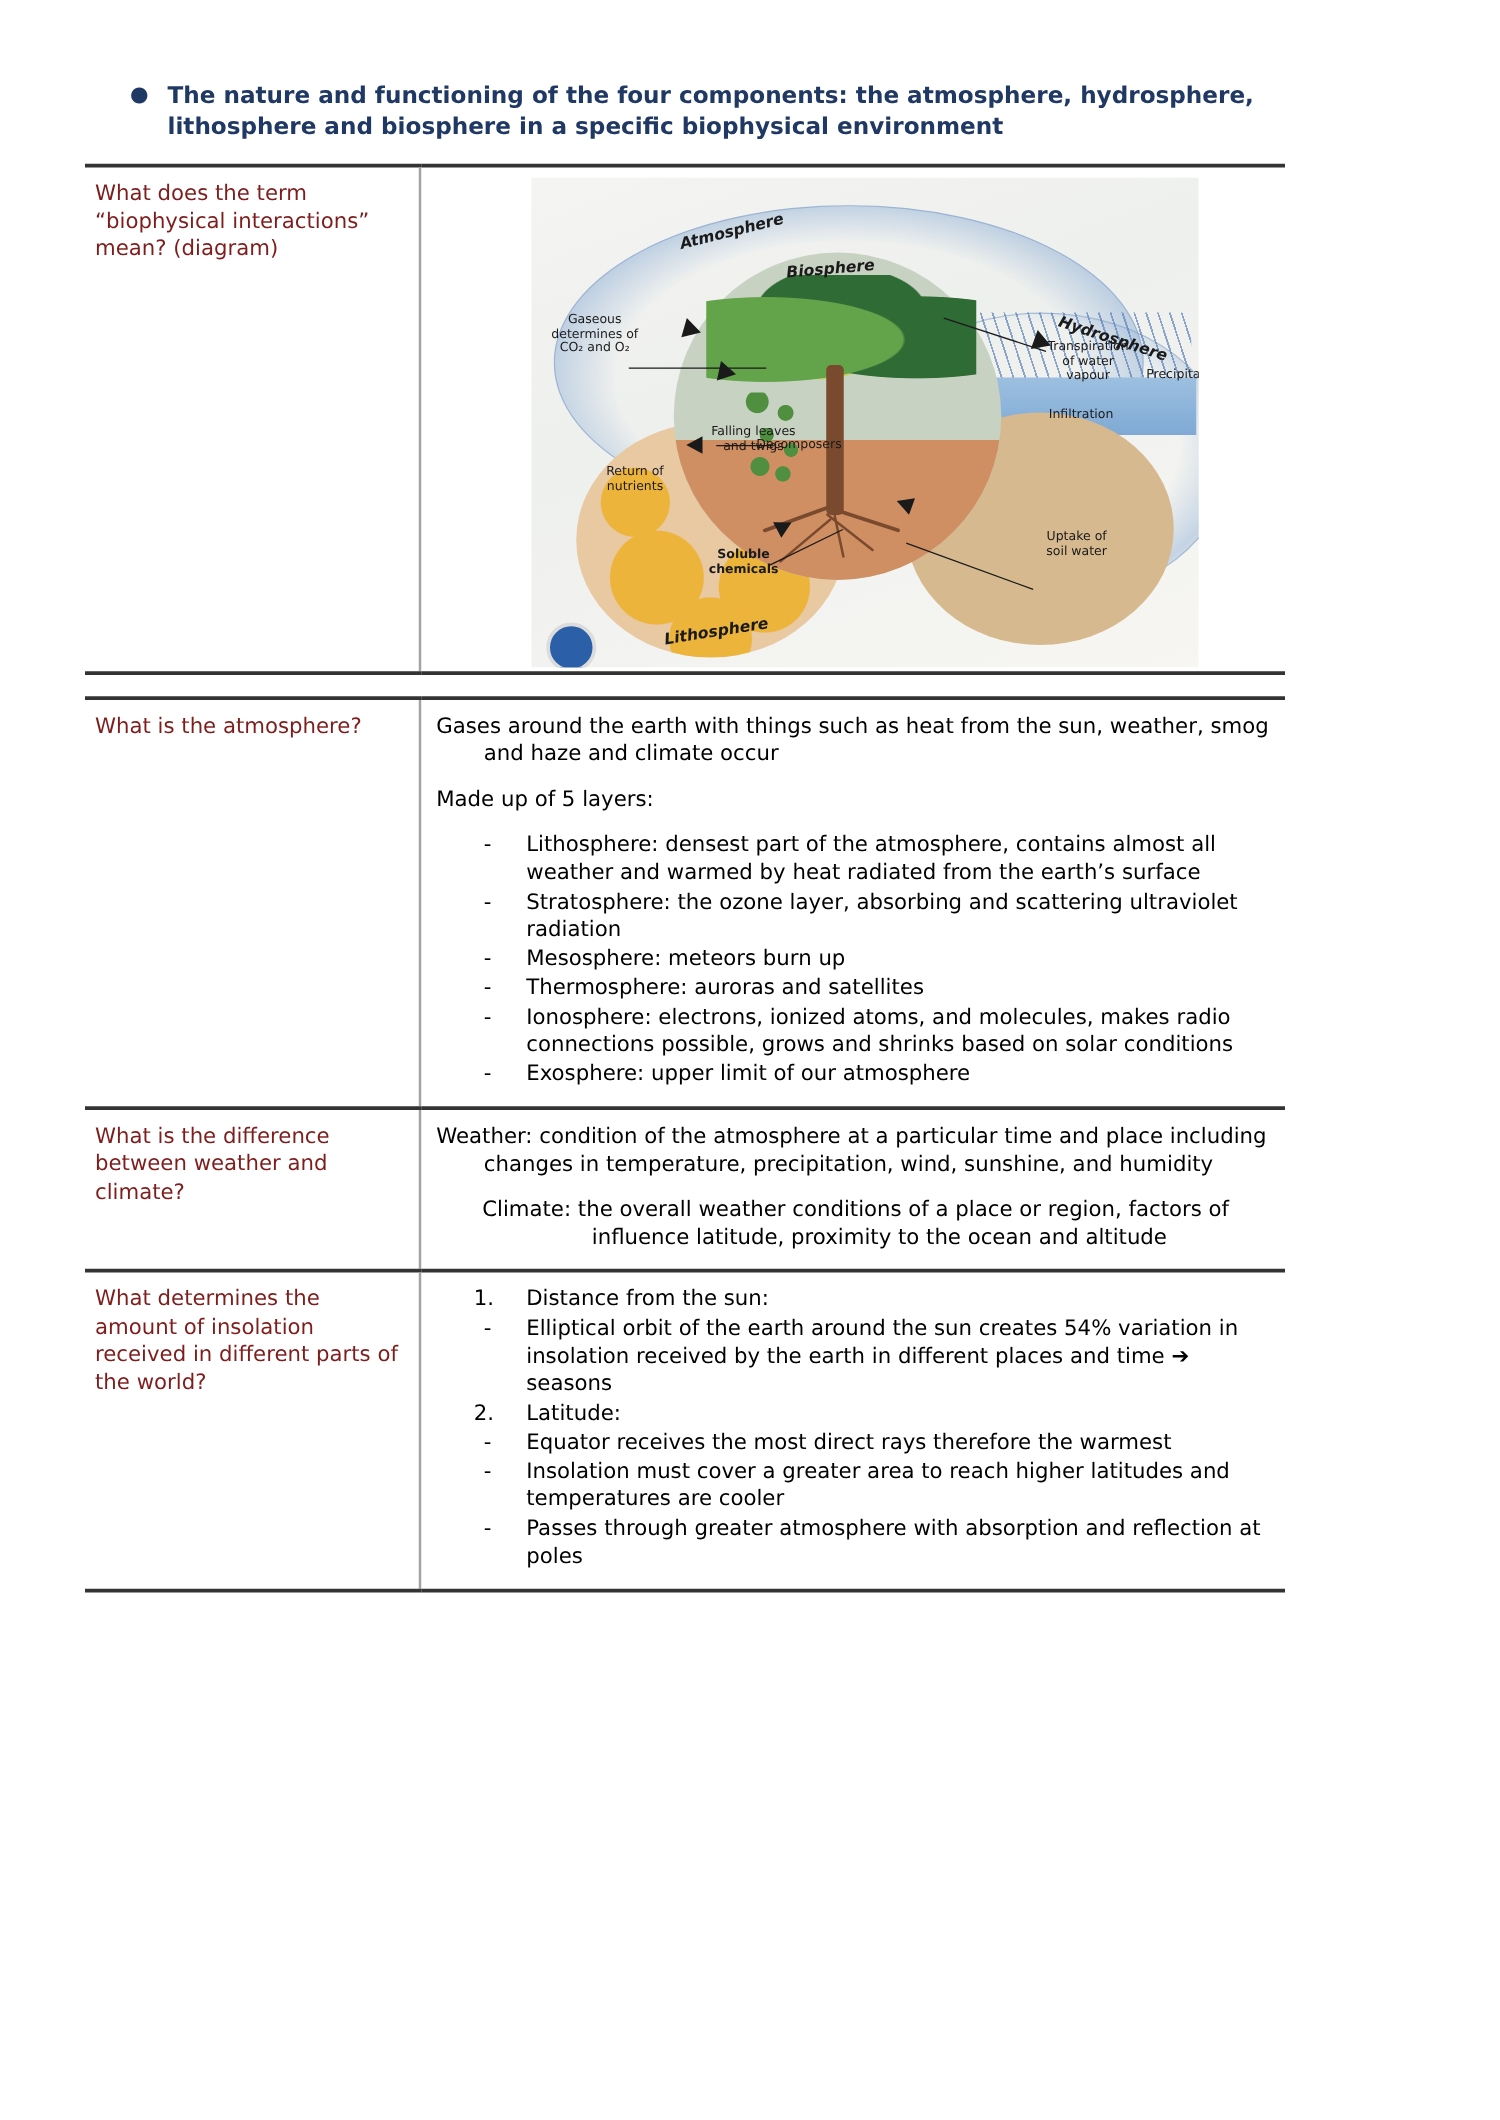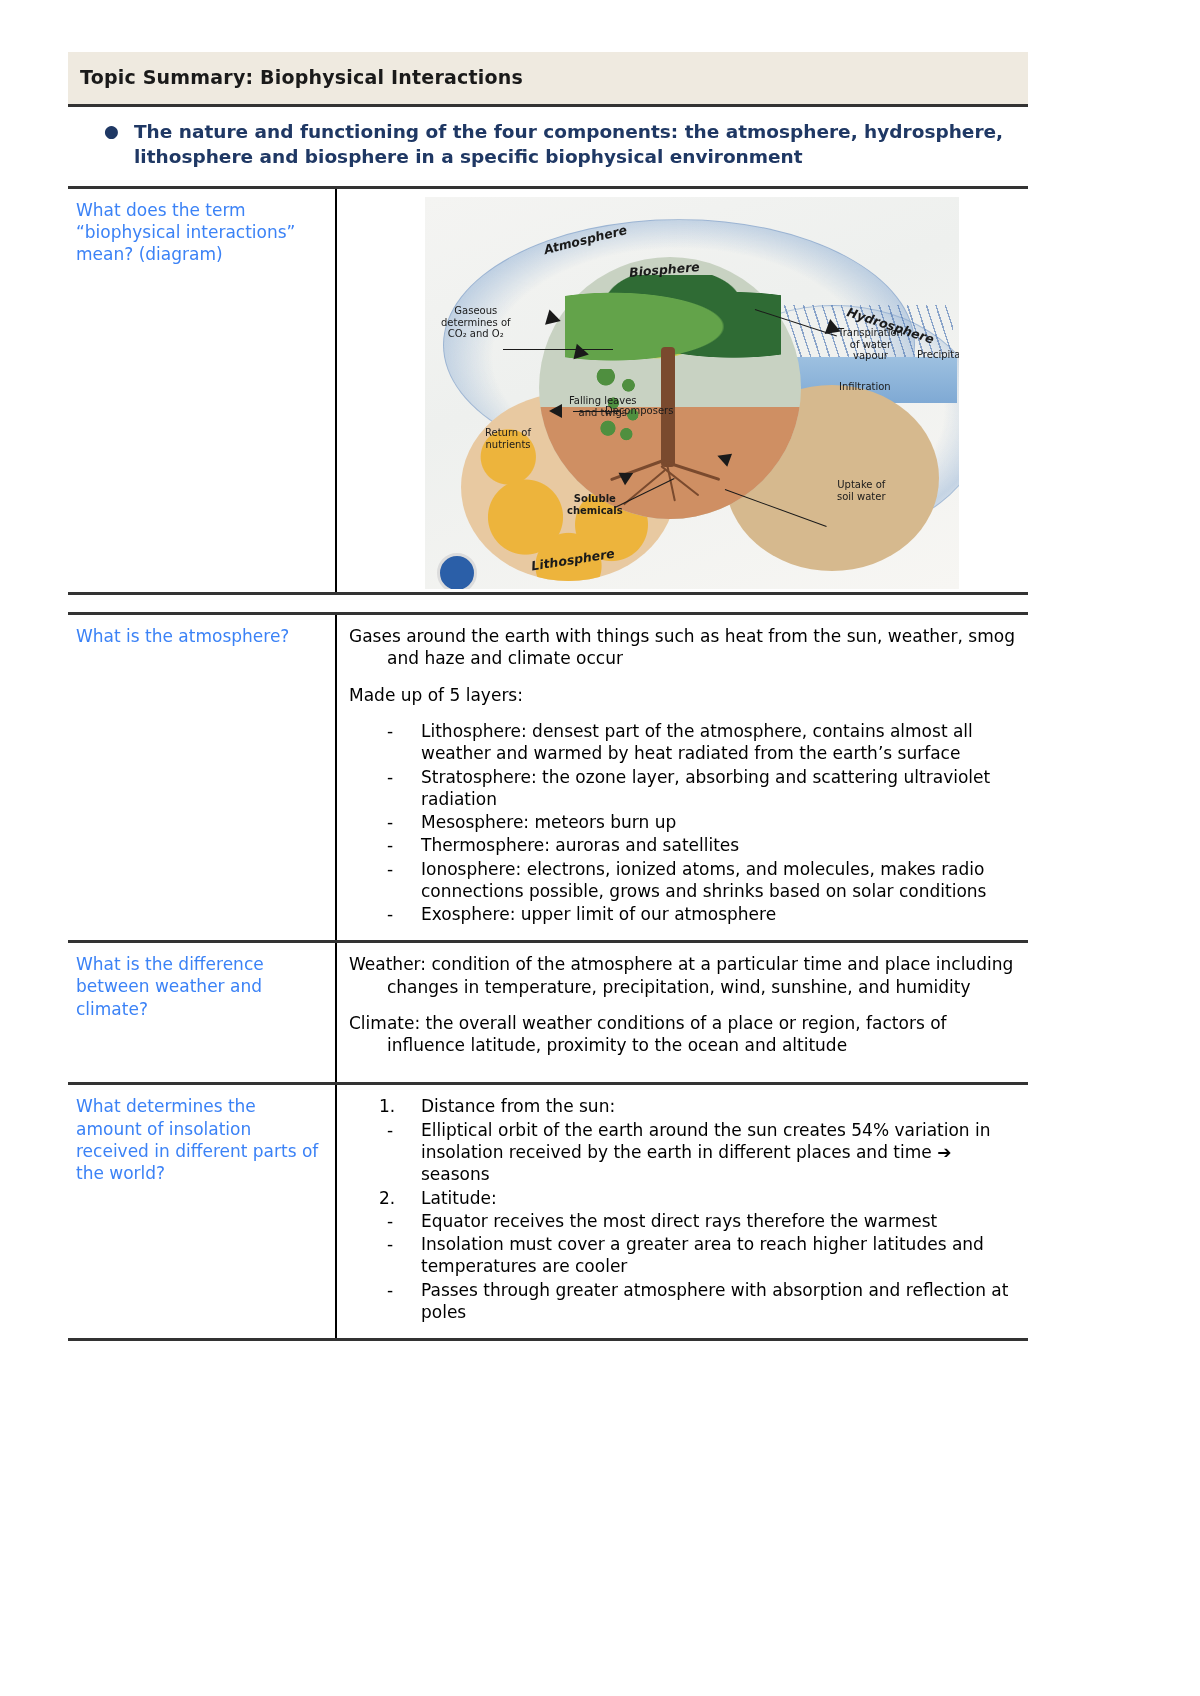--- a/index.html
+++ b/index.html
@@ -90,40 +90,40 @@
   .qa-table tr > td {
     border-top: 3px solid #333333;
     border-bottom: 3px solid #333333;
     border-left: none;
     border-right: none;
     vertical-align: top;
     padding: 10px 8px 14px 8px;
     box-sizing: border-box;
   }
   .qa-table tr > td.q-cell {
-    border-right: 2px solid #000000;
-    color: #3b82f6;
+    border-right: 2px solid #a3a3a3;
+    color: #7f1d1d;
     font-size: 17px;
     line-height: 1.30;
     padding-left: 8px;
     padding-right: 12px;
   }
   .qa-table tr > td.a-cell {
     color: #000000;
     font-size: 17px;
     line-height: 1.31;
     padding-left: 12px;
   }
 
   .a-cell p {
     margin: 0 0 14px 0;
     padding-left: 38px;
     text-indent: -38px;
   }
-  .a-cell p:last-child { margin-bottom: 12px; }
+  .a-cell p:last-child { margin-bottom: 0; text-align: center; }
 
   .dash-list {
     list-style: none;
     margin: 0 0 0 0;
     padding: 0;
   }
   .dash-list > li {
     position: relative;
     padding-left: 72px;
     margin-bottom: 1px;
@@ -349,23 +349,20 @@
     font-family: "DejaVu Sans", "Liberation Sans", sans-serif;
     letter-spacing: 0.3px;
   }
 </style>
 </head>
 <body>
 
 <div class="page">
   <div class="content">
 
-    <div class="title-banner">
-      <span class="title-text">Topic Summary: Biophysical Interactions</span>
-    </div>
 
 
     <ul class="bullet-list">
       <li>
         <span class="bullet-dot">●</span>
         <span>The nature and functioning of the four components: the atmosphere, hydrosphere, lithosphere and biosphere in a specific biophysical environment</span>
       </li>
     </ul>
 
     <table class="qa-table">

